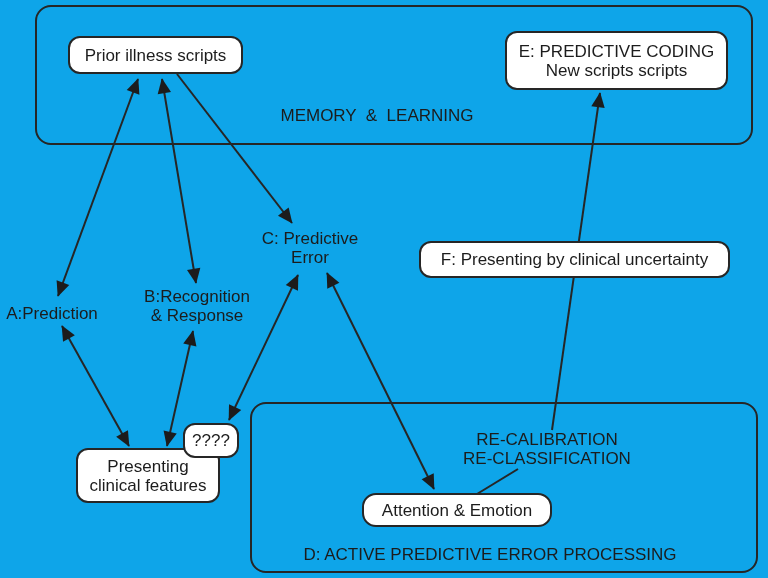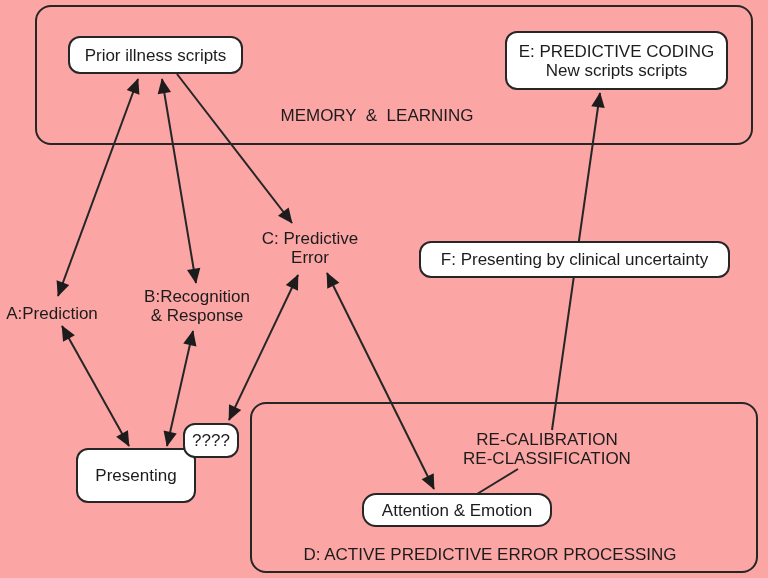--- a/index.html
+++ b/index.html
@@ -1,34 +1,34 @@
 <!DOCTYPE html>
 <html><head>
 <meta charset="utf-8">
 <style>
   html,body{margin:0;padding:0;background:#ffffff;}
   body{font-family:"Liberation Sans", sans-serif; font-size:17px; color:#1c1c1c;}
-  .stage{position:relative;width:768px;height:578px;background:#fca5a5;overflow:hidden;}
+  .stage{position:relative;width:768px;height:578px;background:#0ea5e9;overflow:hidden;}
   .box{position:absolute;box-sizing:border-box;background:#ffffff;border:2px solid #262626;
        display:flex;flex-direction:column;align-items:center;justify-content:center;
        text-align:center;line-height:19px;z-index:3;}
   .container-box{position:absolute;box-sizing:border-box;background:transparent;
        border:2px solid #262626;z-index:1;}
   .lbl{position:absolute;text-align:center;line-height:19px;z-index:3;}
   .edges{position:absolute;left:0;top:0;z-index:2;}
   .edges line{stroke:#262626;stroke-width:2;}
 
   .memory-box{left:35px;top:5px;width:718px;height:140px;border-radius:16px;}
   .d-box{left:250px;top:402px;width:508px;height:171px;border-radius:16px;}
 
   .prior-box{left:68px;top:36px;width:175px;height:38px;border-radius:12px;}
   .e-box{left:505px;top:31px;width:223px;height:59px;border-radius:12px;}
   .f-box{left:419px;top:241px;width:311px;height:37px;border-radius:12px;}
   .q-box{left:183px;top:423px;width:56px;height:35px;border-radius:12px;z-index:5;}
-  .presenting-box{left:76px;top:448px;width:120px;height:55px;border-radius:12px;z-index:4;}
+  .presenting-box{left:76px;top:448px;width:144px;height:55px;border-radius:12px;z-index:4;}
   .attention-box{left:362px;top:493px;width:190px;height:34px;border-radius:14px;}
 
   .memory-label{left:264px;top:94px;width:226px;white-space:pre;margin-top:12px;}
   .a-label{left:0px;top:304px;width:104px;}
   .b-label{left:140px;top:287px;width:114px;}
   .c-label{left:254px;top:229px;width:112px;}
   .recal-label{left:446px;top:430px;width:202px;}
   .d-label{left:278px;top:545px;width:424px;}
 </style>
 </head>
@@ -68,20 +68,21 @@
   <div class="box f-box">
     <span>F: Presenting by clinical uncertainty</span>
   </div>
 
   <div class="box q-box">
     <span>????</span>
   </div>
 
   <div class="box presenting-box">
     <span>Presenting</span>
+    <span>clinical features</span>
   </div>
 
   <div class="box attention-box">
     <span>Attention &amp; Emotion</span>
   </div>
 
   <div class="lbl memory-label">MEMORY  &amp;  LEARNING</div>
 
   <div class="lbl a-label">A:Prediction</div>
 

